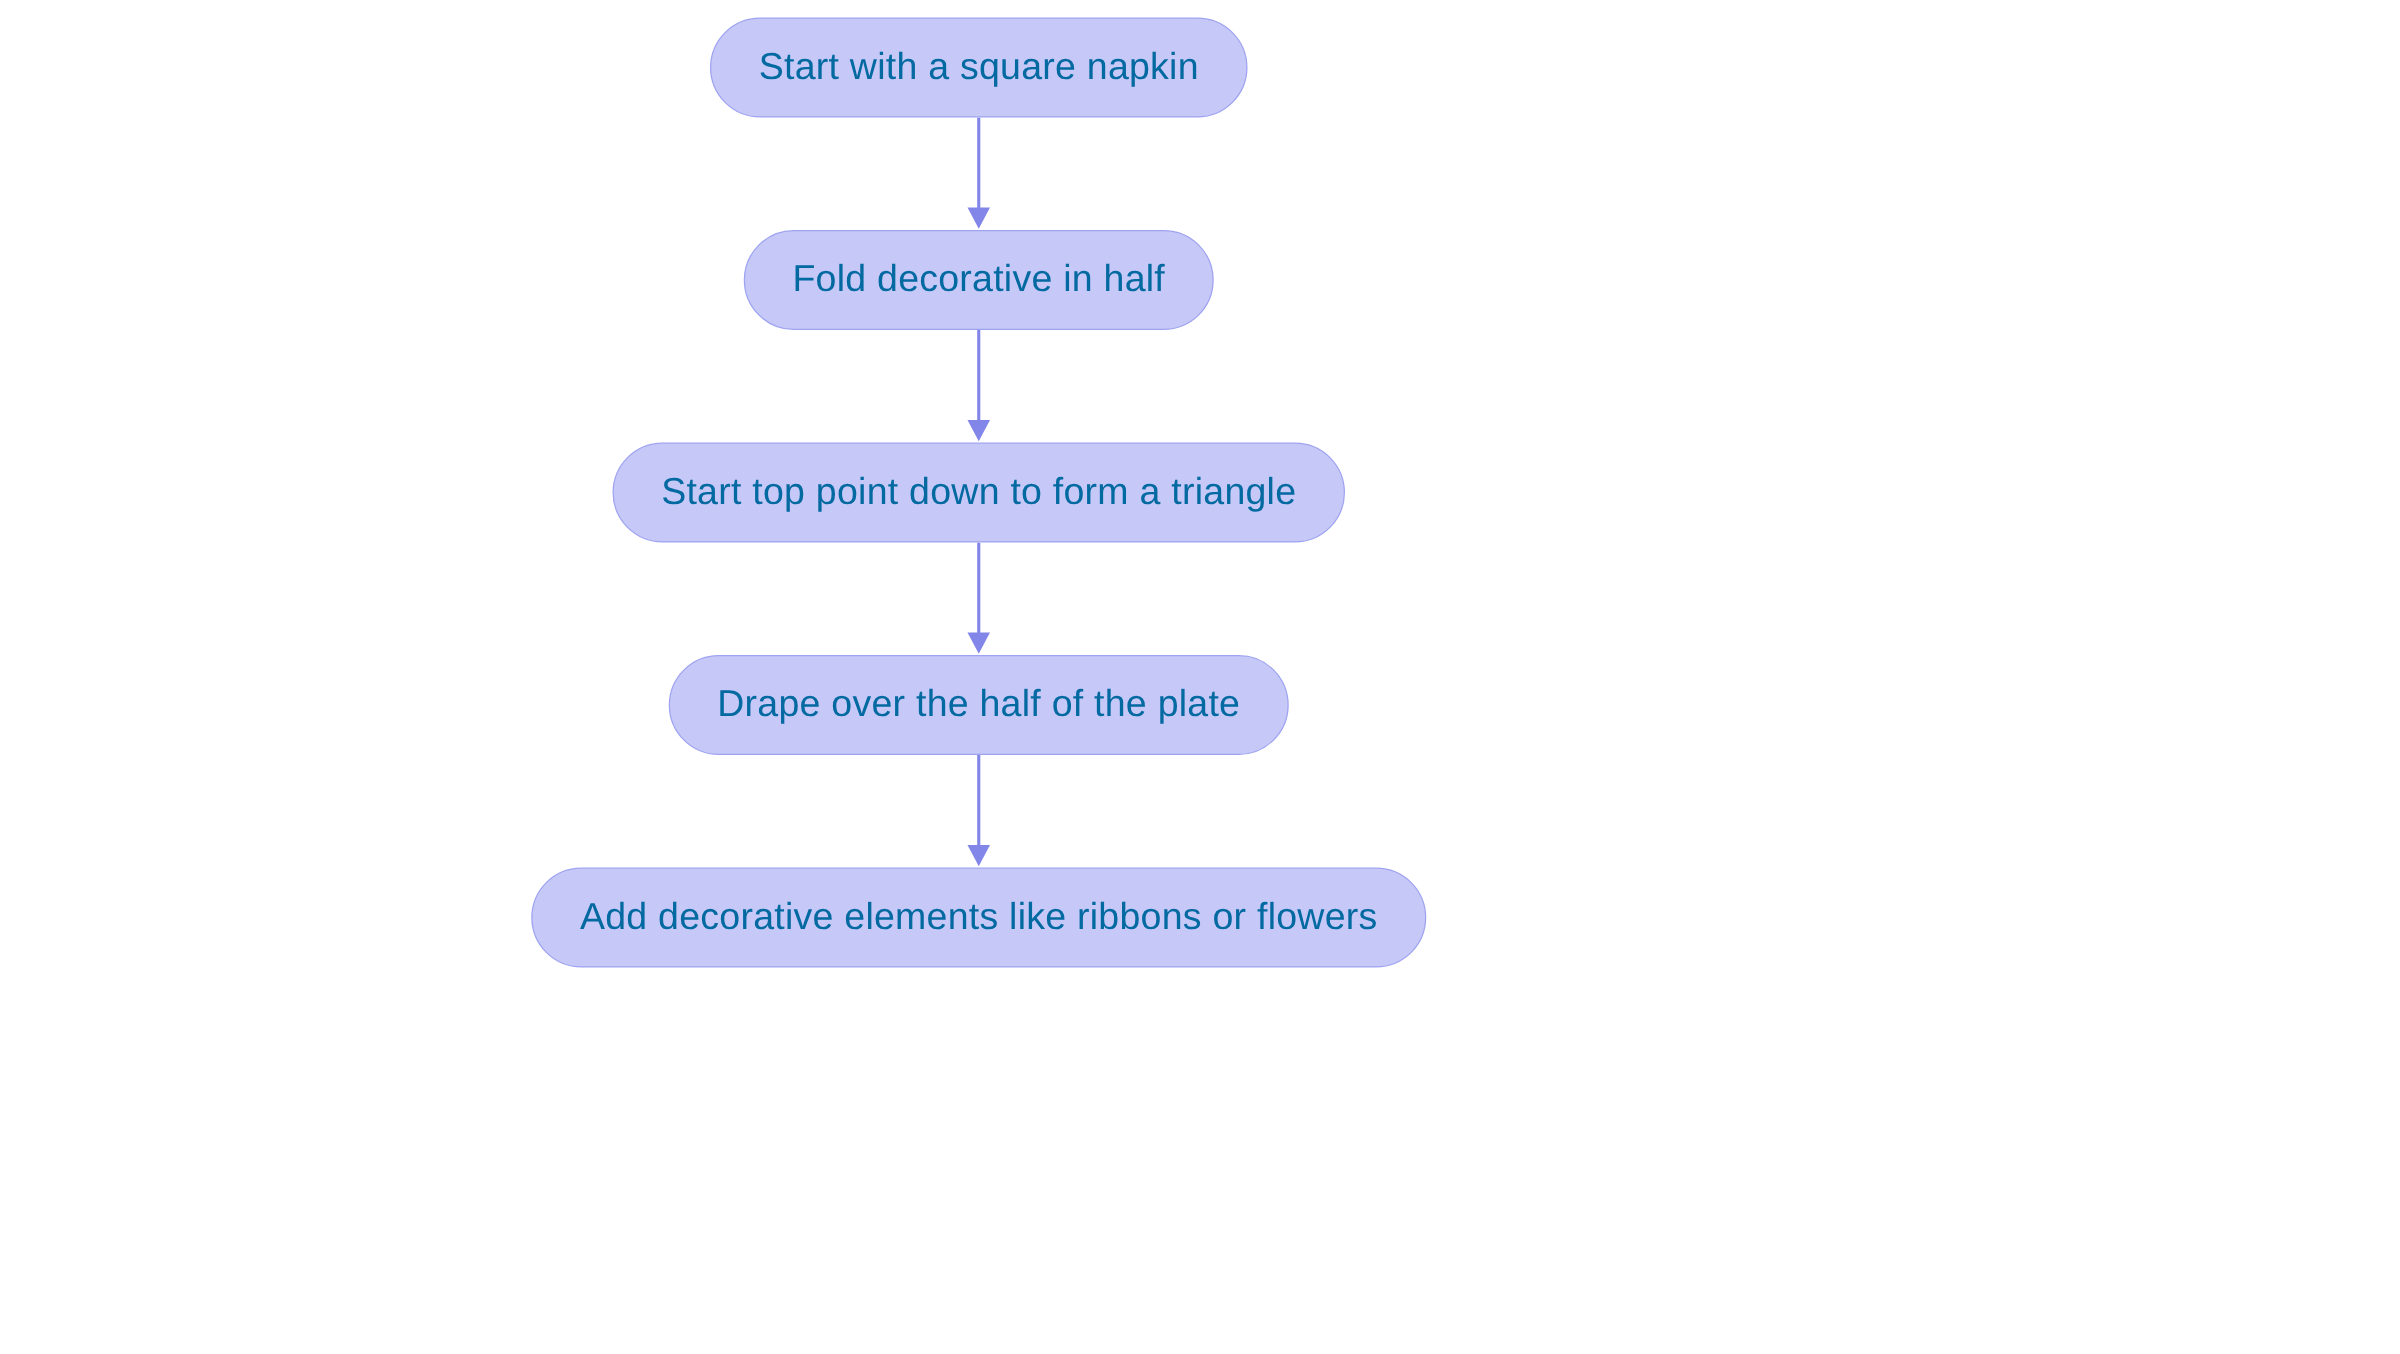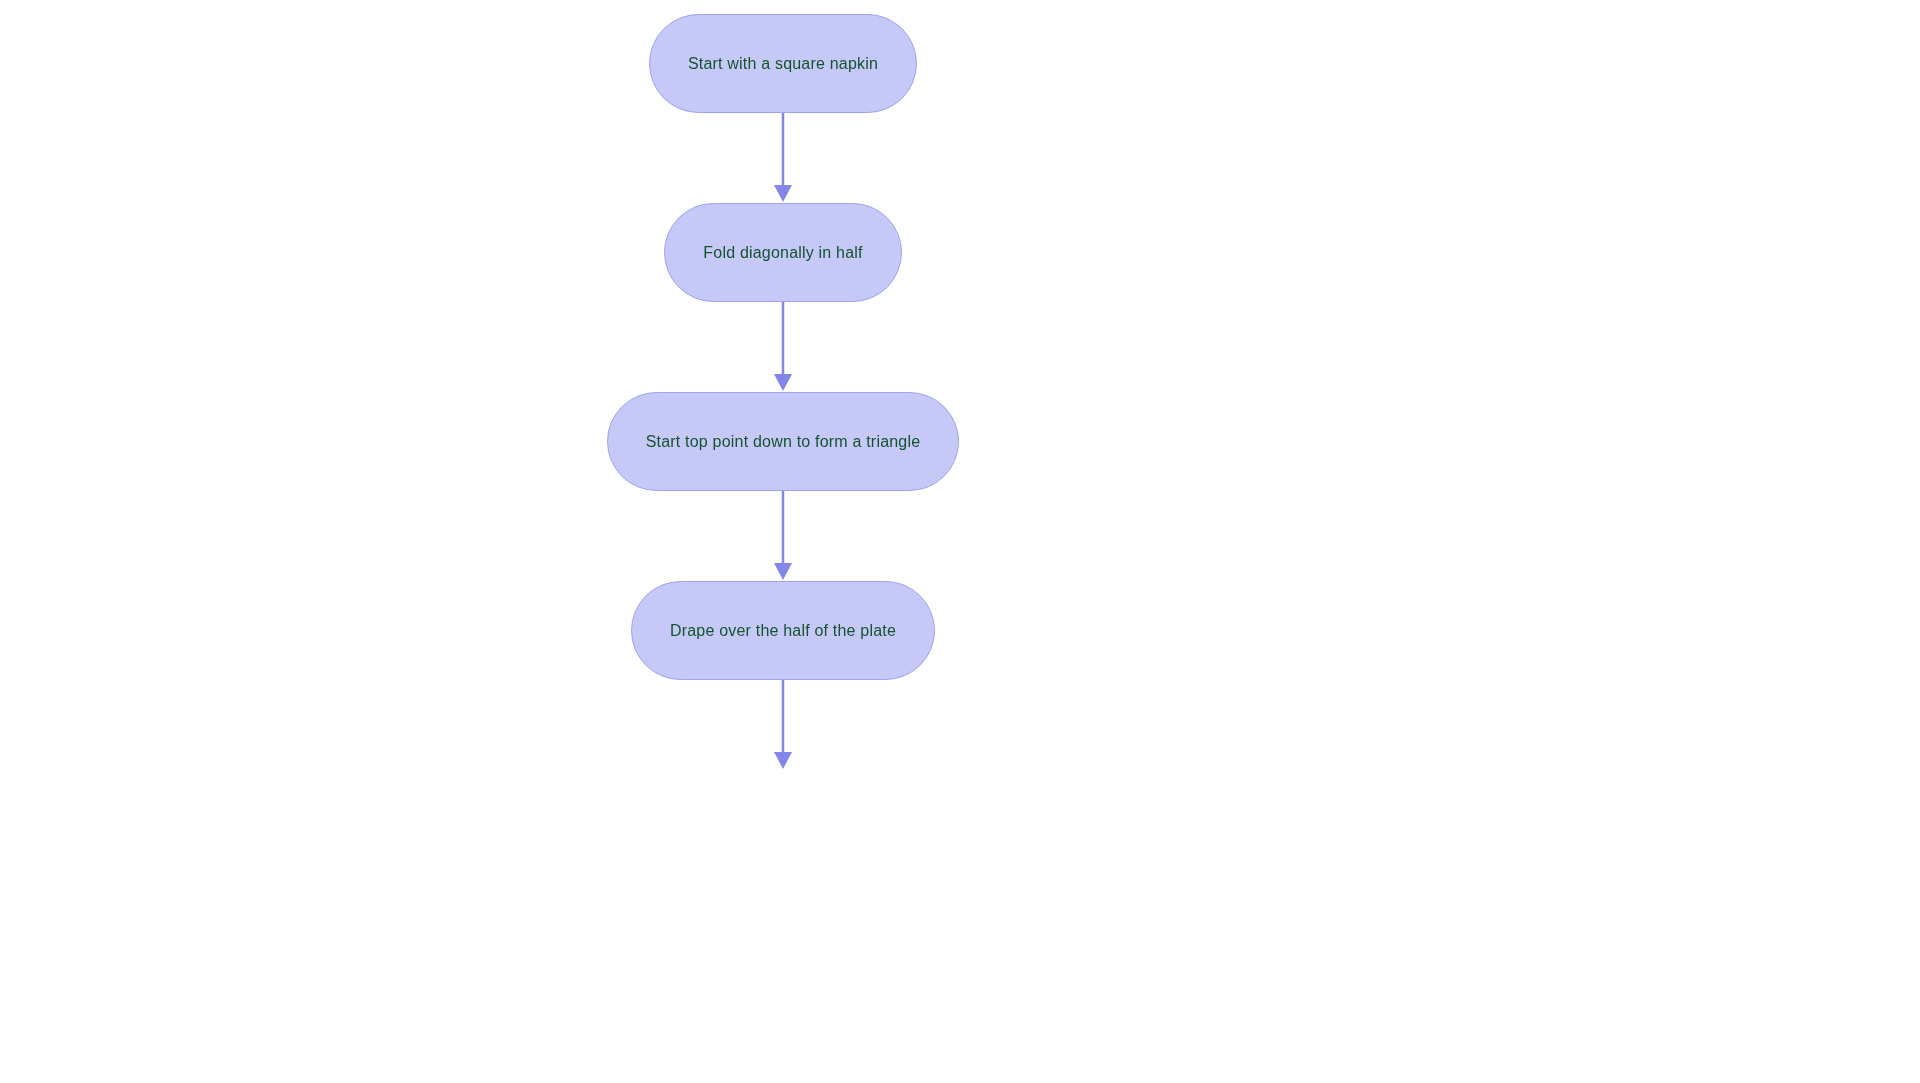--- a/index.html
+++ b/index.html
@@ -19,30 +19,30 @@
   .flow {
     position: absolute;
     left: 163px;
     top: 14px;
     width: 1240px;
     display: flex;
     flex-direction: column;
     align-items: center;
   }
   .node {
-    height: 99px;
+    height: 80px;
     display: flex;
     align-items: center;
     justify-content: center;
     padding: 0 38px;
     background: #c6c9f8;
     border: 1.6px solid #9ea3f0;
     border-radius: 49.5px;
-    color: #14532d;
-    font-size: 16px;
+    color: #0369a1;
+    font-size: 30px;
     letter-spacing: 0.2px;
     white-space: nowrap;
   }
   .arrow {
     height: 90px;
     width: 26px;
     display: flex;
     align-items: stretch;
     justify-content: center;
   }
@@ -59,21 +59,21 @@
     </div>
 
     <div class="arrow">
       <svg width="26" height="90" viewBox="0 0 26 90" aria-hidden="true">
         <line x1="13" y1="0" x2="13" y2="75" stroke="#8286e9" stroke-width="2.5"></line>
         <path d="M4 72 L22 72 L13 89 Z" fill="#8286e9"></path>
       </svg>
     </div>
 
     <div class="node">
-      <span>Fold diagonally in half</span>
+      <span>Fold decorative in half</span>
     </div>
 
     <div class="arrow">
       <svg width="26" height="90" viewBox="0 0 26 90" aria-hidden="true">
         <line x1="13" y1="0" x2="13" y2="75" stroke="#8286e9" stroke-width="2.5"></line>
         <path d="M4 72 L22 72 L13 89 Z" fill="#8286e9"></path>
       </svg>
     </div>
 
     <div class="node">
@@ -91,15 +91,18 @@
       <span>Drape over the half of the plate</span>
     </div>
 
     <div class="arrow">
       <svg width="26" height="90" viewBox="0 0 26 90" aria-hidden="true">
         <line x1="13" y1="0" x2="13" y2="75" stroke="#8286e9" stroke-width="2.5"></line>
         <path d="M4 72 L22 72 L13 89 Z" fill="#8286e9"></path>
       </svg>
     </div>
 
+    <div class="node">
+      <span>Add decorative elements like ribbons or flowers</span>
+    </div>
 
   </div>
 </div>
 
 </body></html>

